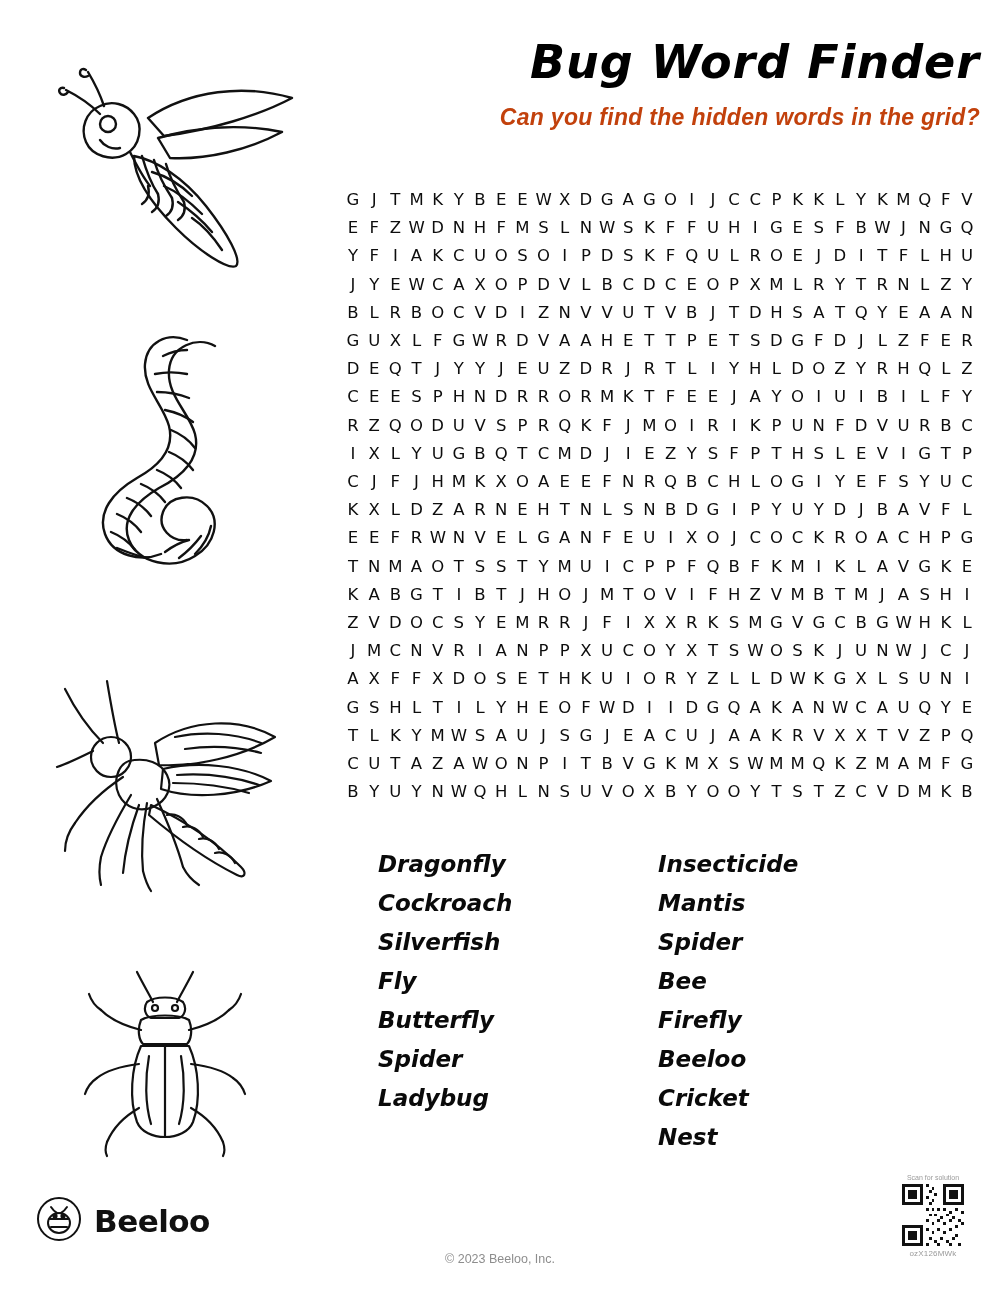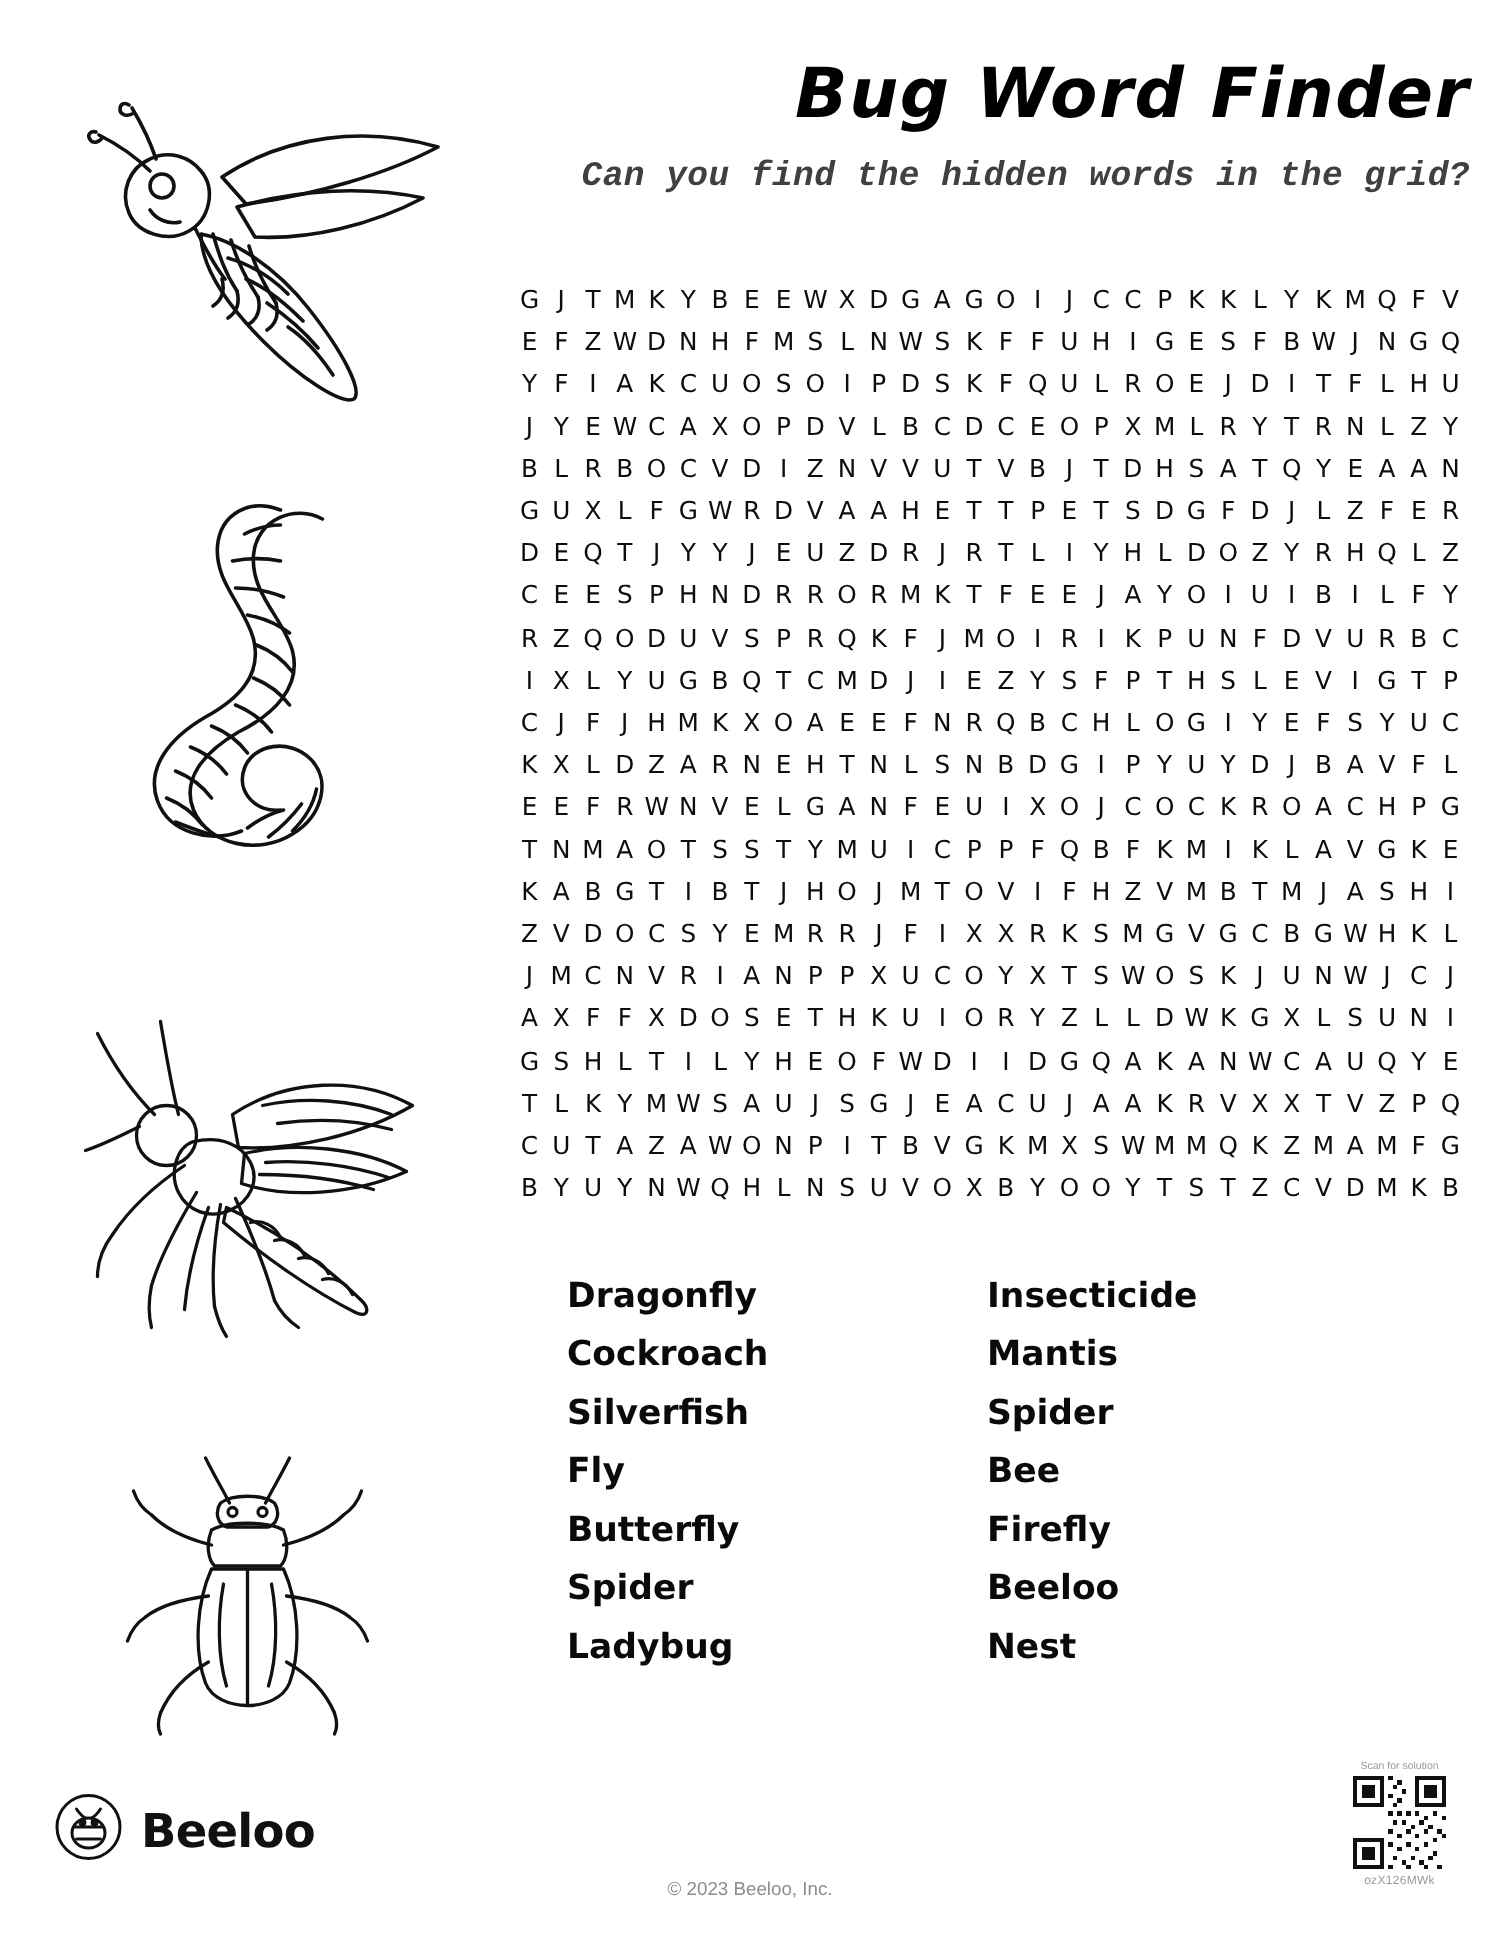--- a/index.html
+++ b/index.html
@@ -46,27 +46,27 @@
     font-family: "DejaVu Sans", sans-serif;
     font-weight: bold;
     font-style: italic;
     font-size: 46px;
     letter-spacing: 1px;
     line-height: 1.05;
     margin: 0;
     color: #000;
   }
   .subtitle {
-    font-family: Liberation Mono, monospace;
+    font-family: Liberation Sans, sans-serif;
     font-weight: bold;
     font-style: italic;
     font-size: 23px;
     letter-spacing: 0.3px;
     margin: 18px 0 0 0;
-    color: #404040;
+    color: #c2410c;
   }
 
   
   .grid {
     position: absolute;
     left: 345px;
     top: 186px;
     width: 630px;
   }
   .grid-row {
@@ -85,20 +85,21 @@
     text-align: center;
   }
 
   
   .wordlist {
     position: absolute;
     left: 378px;
     top: 845px;
     width: 560px;
     display: flex;
+    font-style: italic;
   }
   .word-col {
     width: 280px;
   }
   .word {
     font-family: "DejaVu Sans", sans-serif;
     font-weight: bold;
     font-size: 23px;
     line-height: 39px;
     color: #0a0a0a;
@@ -1010,20 +1011,21 @@
       <div class="word">Spider</div>
       <div class="word">Ladybug</div>
     </div>
   <div class="word-col" id="words-right">
       <div class="word">Insecticide</div>
       <div class="word">Mantis</div>
       <div class="word">Spider</div>
       <div class="word">Bee</div>
       <div class="word">Firefly</div>
       <div class="word">Beeloo</div>
+      <div class="word">Cricket</div>
       <div class="word">Nest</div>
     </div>
 </div>
 
 <div class="brand">
   <span>
     <svg width="46" height="46" viewBox="0 0 46 46" fill="none" stroke="#111" stroke-width="2" stroke-linecap="round" stroke-linejoin="round">
       <circle cx="23" cy="23" r="21"></circle>
       <path d="M15 11 C17 14 19 16 21 17"></path>
       <path d="M31 11 C29 14 27 16 25 17"></path>

